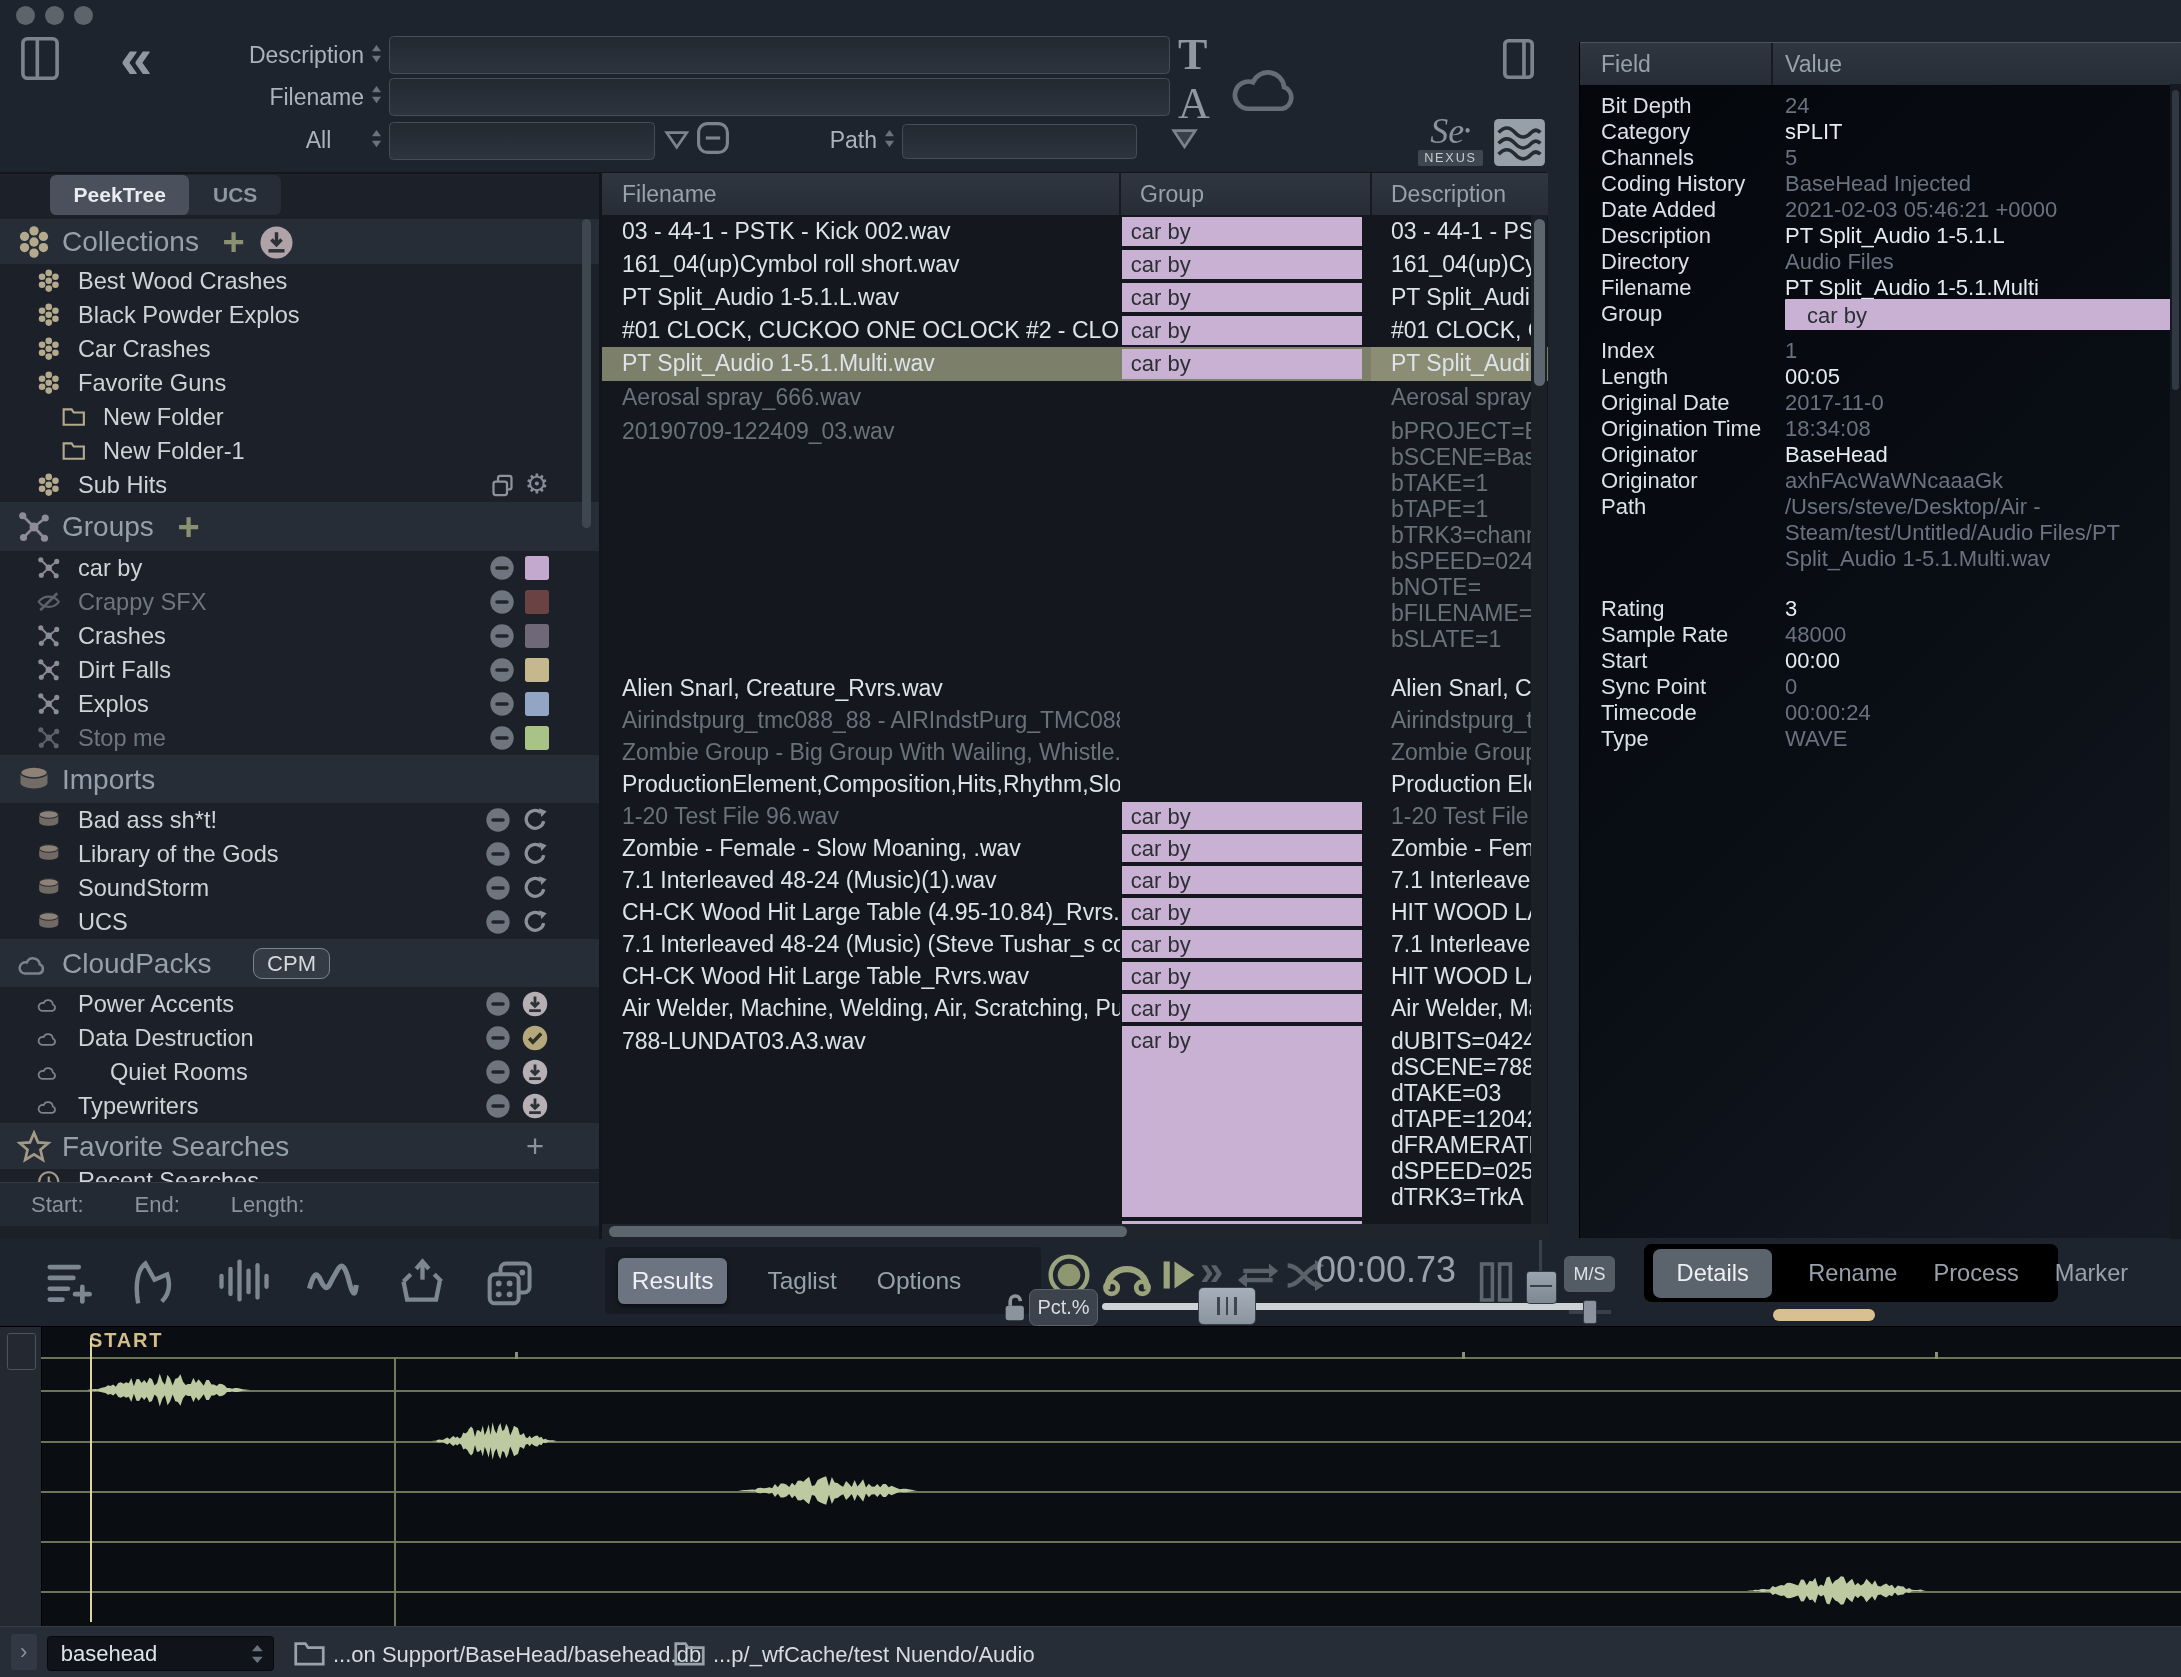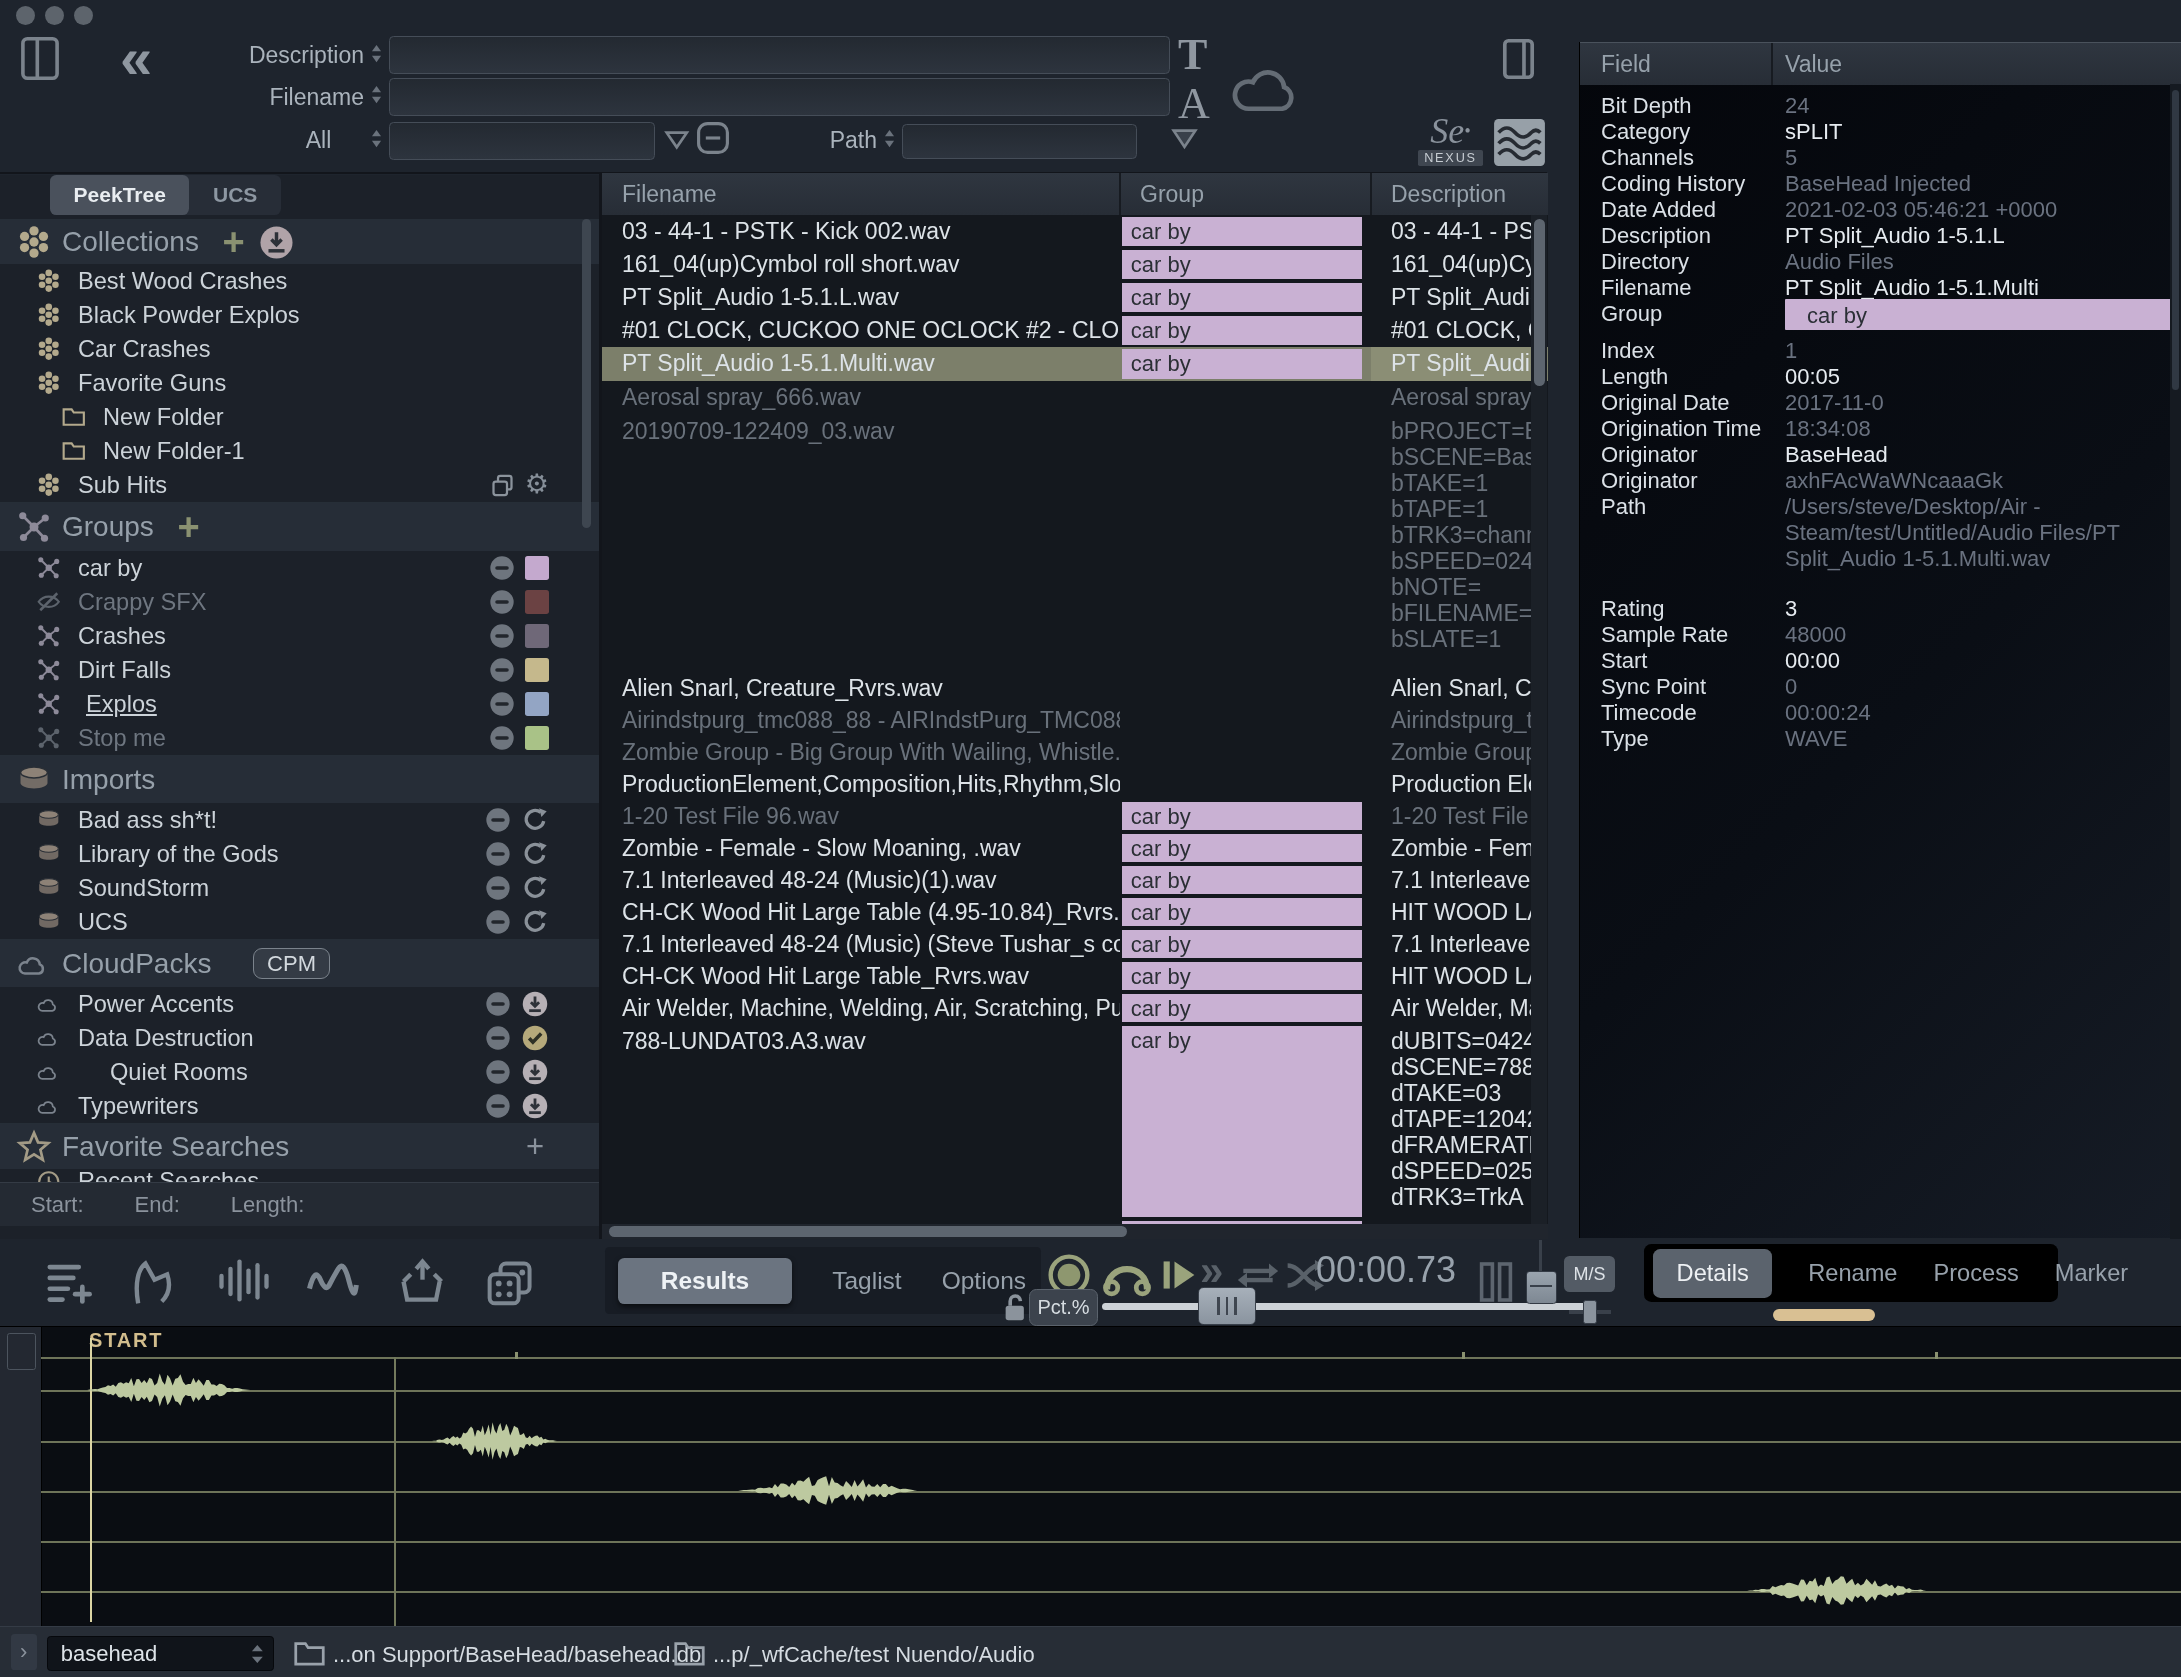--- a/index.html
+++ b/index.html
@@ -61,21 +61,21 @@
   .d-field{width:184px;padding-left:21px;flex:none;color:#dbe1e7;}
   .d-val{color:#e6ebf0;width:391px;overflow:hidden;}
   .d-val.muted{color:#6a7280;}
   .d-pill{background:#c9b1d3;color:#2b2f36;width:400px;height:31px;border-radius:0.9px;
           font-size:22px;padding:3.6px 0 0 22px;box-sizing:border-box;margin-top:-1.8px;}
   
   .bt-icon{position:absolute;top:1258px;color:#7d8791;}
   #bt-tabs{position:absolute;left:605px;top:1247px;width:436px;height:67px;background:#171c24;border-radius:4.5px;
            display:flex;align-items:center;padding:0 12.7px;box-sizing:border-box;gap:40px;}
   .bt-tab{font-size:24.5px;color:#97a1ab;}
-  .bt-tab.active{background:#6b7480;color:#eef2f5;border-radius:6.4px;padding:9px 43px;box-shadow:0 2.7px 5.5px #0008;font-weight:bold;}
+  .bt-tab.active{background:#6b7480;color:#eef2f5;border-radius:6.4px;padding:9px 14px;box-shadow:0 2.7px 5.5px #0008;}
   #rt-tabs{position:absolute;left:1644px;top:1244px;width:414px;height:58px;background:#000000;border-radius:7.3px;
            display:flex;align-items:center;padding:0 9px;box-sizing:border-box;gap:36px;}
   .rt-tab{font-size:23.6px;color:#97a1ab;position:relative;}
   .rt-tab.active{background:#5b636d;color:#eef1f4;border-radius:7.3px;padding:11px 23.6px;}
   #rename-underline{position:absolute;left:1773px;top:1309px;width:102px;height:11.8px;border-radius:6.4px;background:#d9c093;}
   #transport-time{position:absolute;left:1316px;top:1249px;font-size:36px;color:#98a2ac;}
   #pct-btn{position:absolute;left:1029px;top:1289px;width:67px;height:35px;background:#3c434d;border:1.8px solid #5a626c;
            border-radius:7.3px;color:#d6dce1;font-size:20px;display:flex;align-items:center;justify-content:center;}
   #vol-track{position:absolute;left:1102px;top:1303px;width:491px;height:7.3px;background:#cdd2d7;border-radius:3.6px;}
   #vol-handle{position:absolute;left:1198px;top:1287px;width:56px;height:36px;border-radius:5.5px;
@@ -478,21 +478,21 @@
               </g>
               <g fill="#8d8a99">
                 <circle cx="12" cy="12" r="3"></circle>
                 <circle cx="4.5" cy="4.5" r="2.4"></circle>
                 <circle cx="19.5" cy="6" r="2.4"></circle>
                 <circle cx="19" cy="19.5" r="2.4"></circle>
                 <circle cx="5" cy="19" r="2.4"></circle>
               </g>
             </svg>
           </span>
-          <span style="margin-left: 19px; text-decoration: underline;">Explos</span>
+          <span style="margin-left: 11px;">Explos</span>
           <span class="trail">
             <span>
               <svg width="28" height="28" viewBox="0 0 24 24">
                 <circle cx="12" cy="12" r="10" fill="#6e757e"></circle>
                 <rect x="6.2" y="10.5" width="11.6" height="3" rx="1.5" fill="#22262c"></rect>
               </svg>
             </span>
             <span class="swatch" style="background: rgb(147, 165, 196);"></span>
           </span>
         </div>

